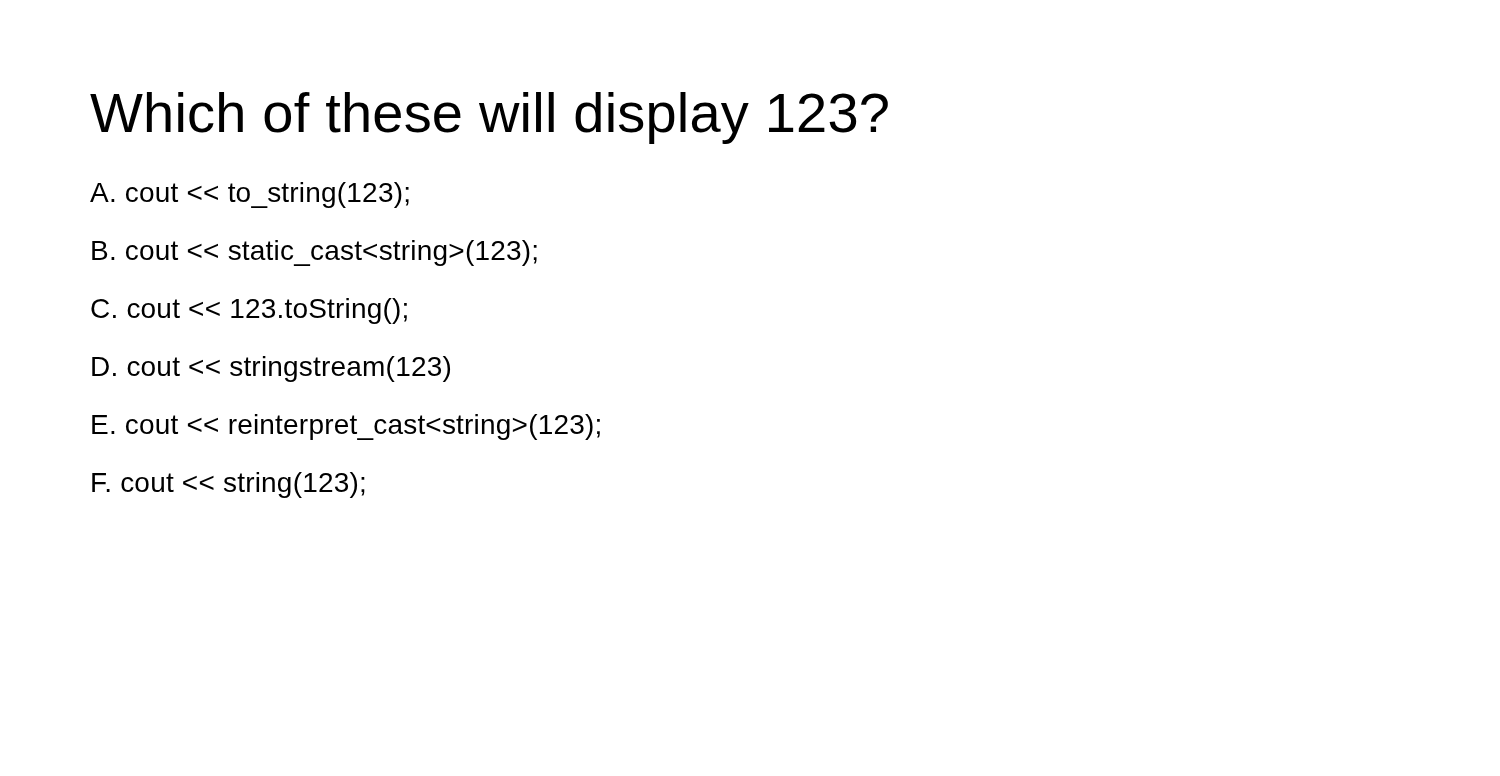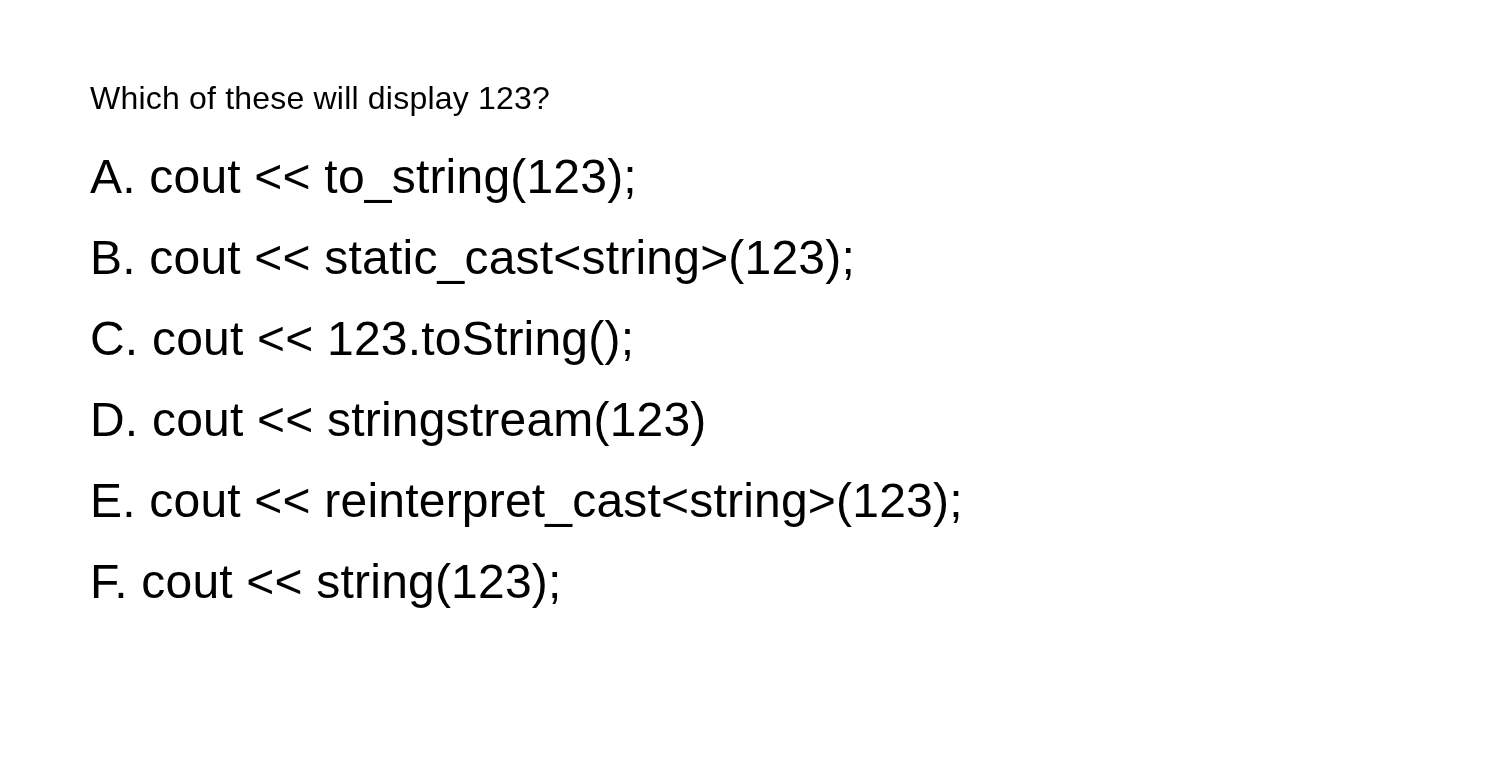--- a/index.html
+++ b/index.html
@@ -9,27 +9,27 @@
     }
     body {
       width: 1500px;
       height: 776px;
       background: #ffffff;
       font-family: -apple-system, BlinkMacSystemFont, "Segoe UI", Helvetica, Arial, sans-serif;
       color: #000000;
       padding: 80px 90px;
     }
     .question {
-      font-size: 32px;
+      font-size: 56px;
       font-weight: 400;
       margin-bottom: 32px;
       letter-spacing: 0.2px;
     }
     .option {
-      font-size: 48px;
+      font-size: 28px;
       font-weight: 400;
       margin-bottom: 26px;
       letter-spacing: 0.2px;
     }
     .code {
       font-family: -apple-system, BlinkMacSystemFont, "Segoe UI", Helvetica, Arial, sans-serif;
     }
   </style>
 </head>
 <body>

